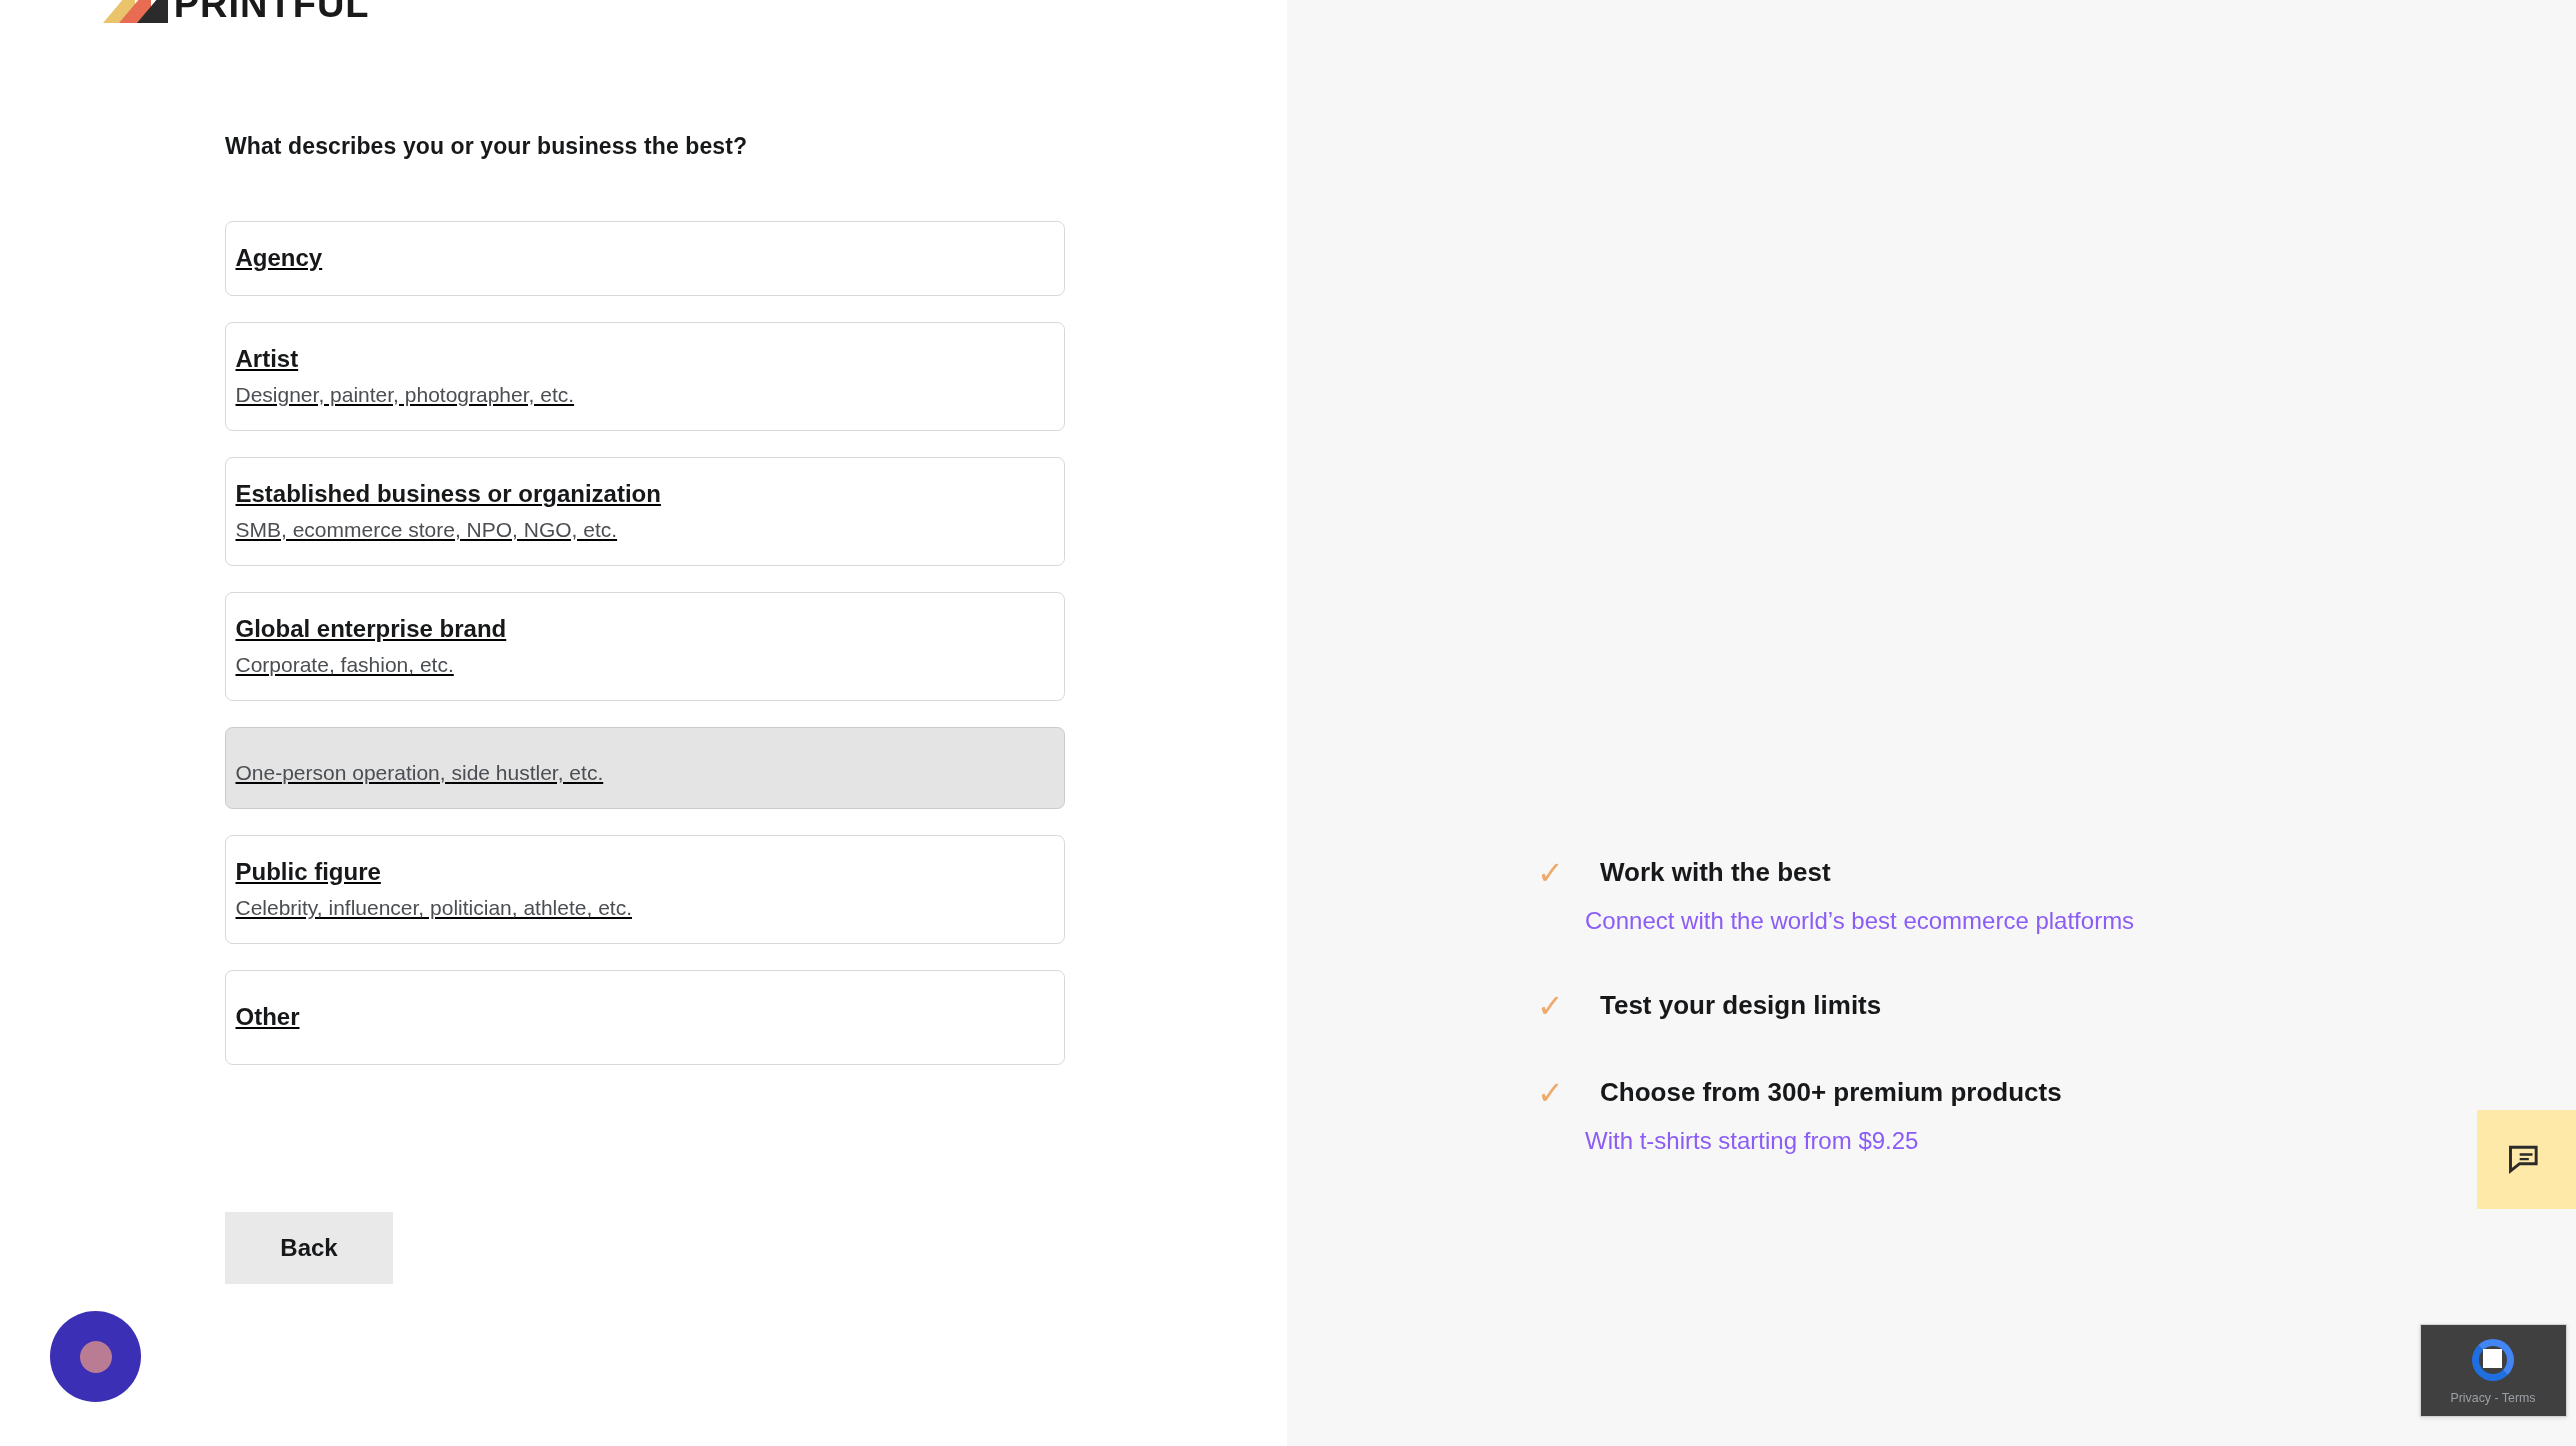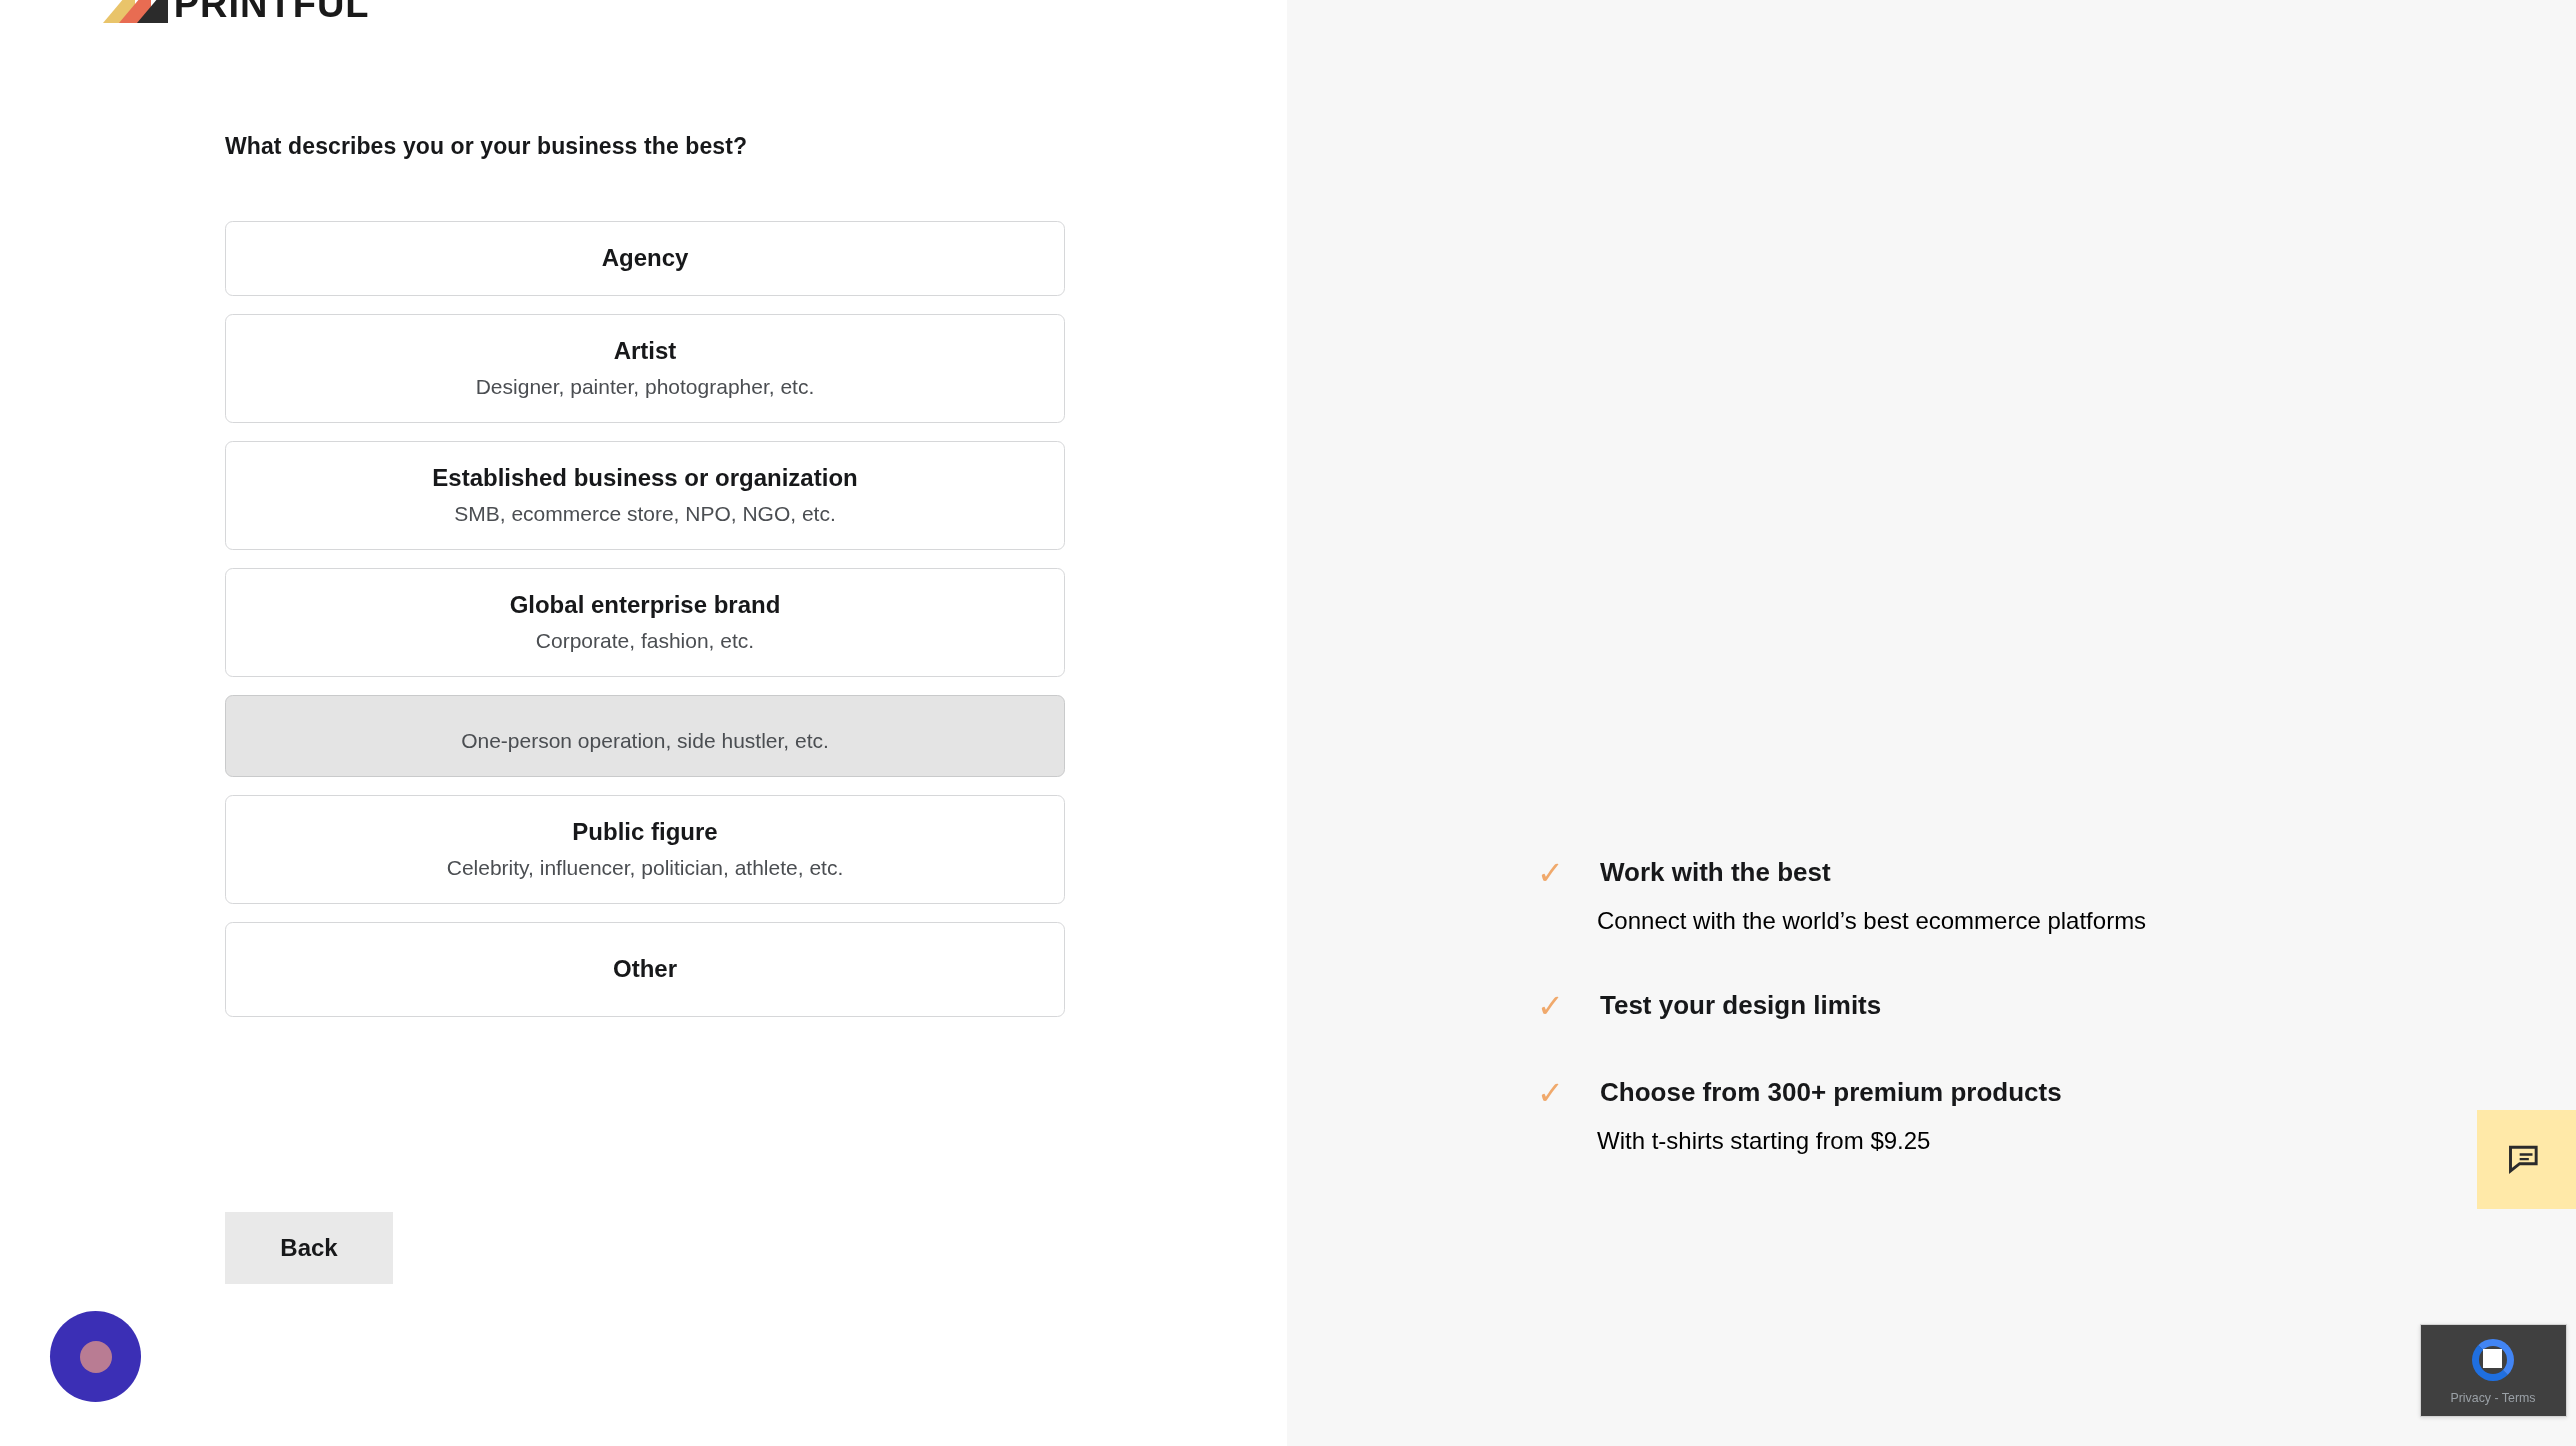--- a/index.html
+++ b/index.html
@@ -65,24 +65,25 @@
   .options {
     position: absolute;
     left: 225px;
     top: 221px;
     width: 840px;
   }
   .option {
     border: 1.9px solid #d6d7d9;
     border-radius: 7.6px;
     background: #ffffff;
-    text-align: center;
+    text-align: left;
     padding: 22px 9.5px 23px;
-    margin-bottom: 18px;
+    margin-bottom: 26px;
     cursor: pointer;
+    text-decoration: underline;
   }
   .option.selected {
     background: #e4e4e4;
     border-color: #c9cacb;
   }
   .option .title {
     font-size: 24px;
     font-weight: bold;
     color: #17181a;
     line-height: 1.15;
@@ -162,22 +163,22 @@
     line-height: 1;
     flex: none;
   }
   .benefit-title {
     font-size: 26px;
     font-weight: bold;
     color: #17181a;
   }
   .benefit-desc {
     font-size: 24px;
-    color: #000000;
-    margin-left: 60px;
+    color: #8b5cf6;
+    margin-left: 48px;
     margin-top: 18px;
   }
   .chat-widget {
     position: absolute;
     right: 0;
     top: 1110px;
     width: 99px;
     height: 99px;
     background: #ffe9a8;
     display: flex;

